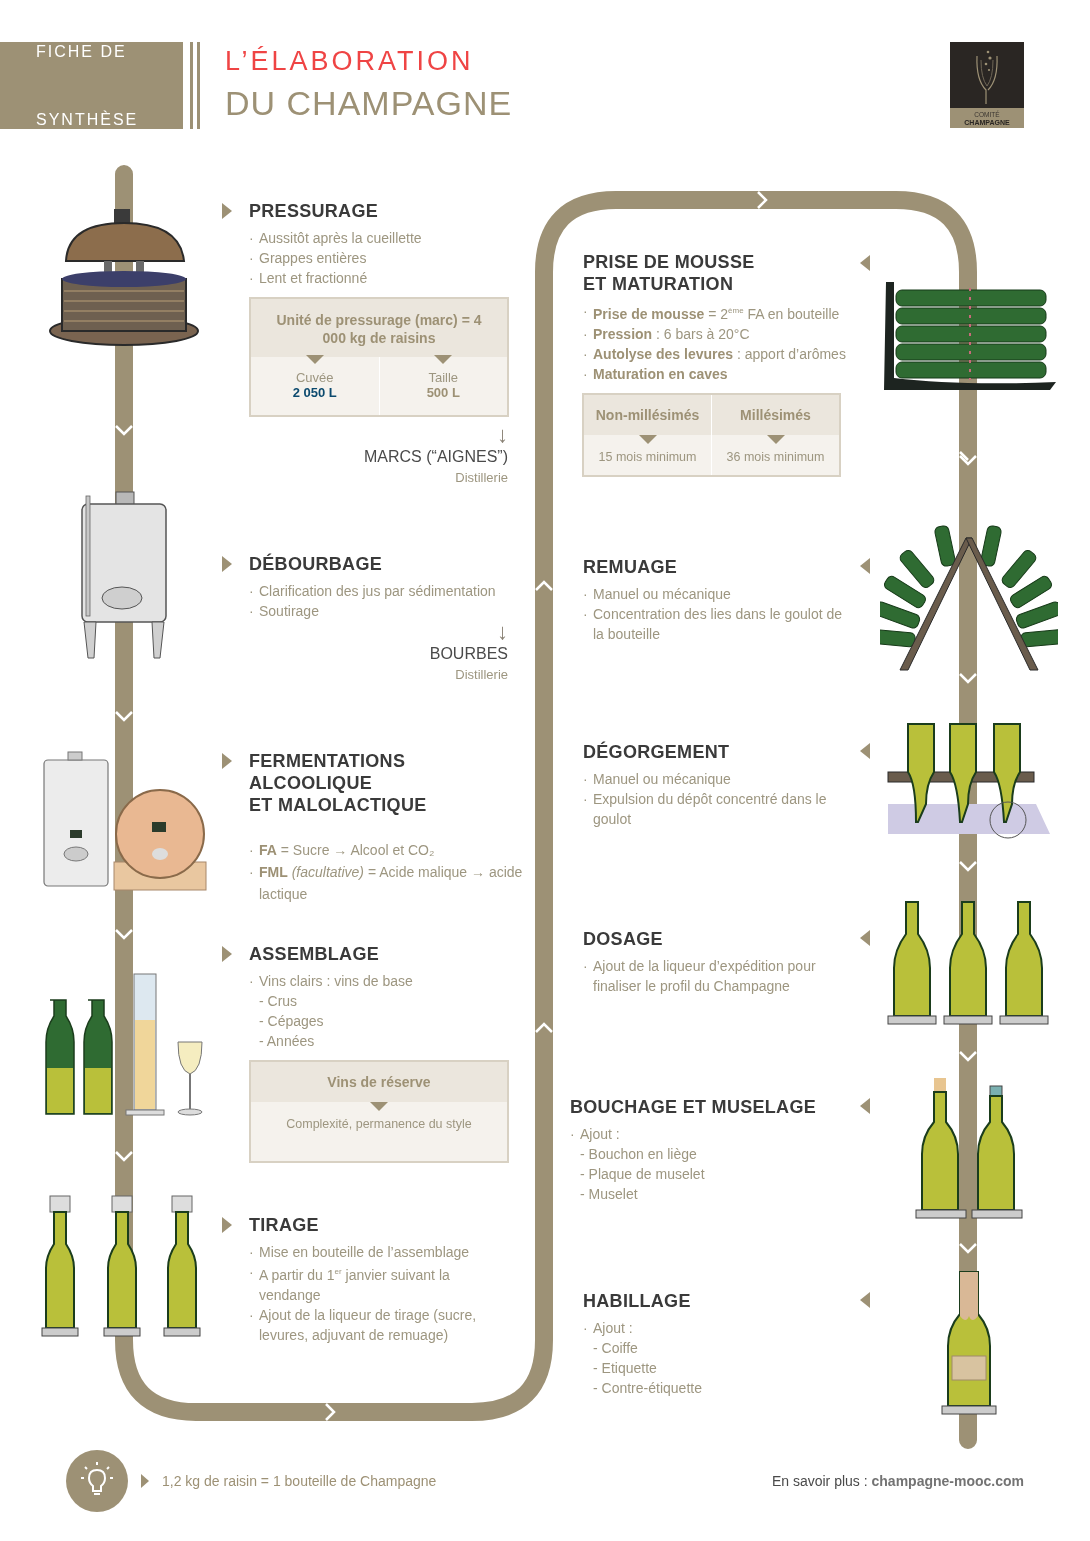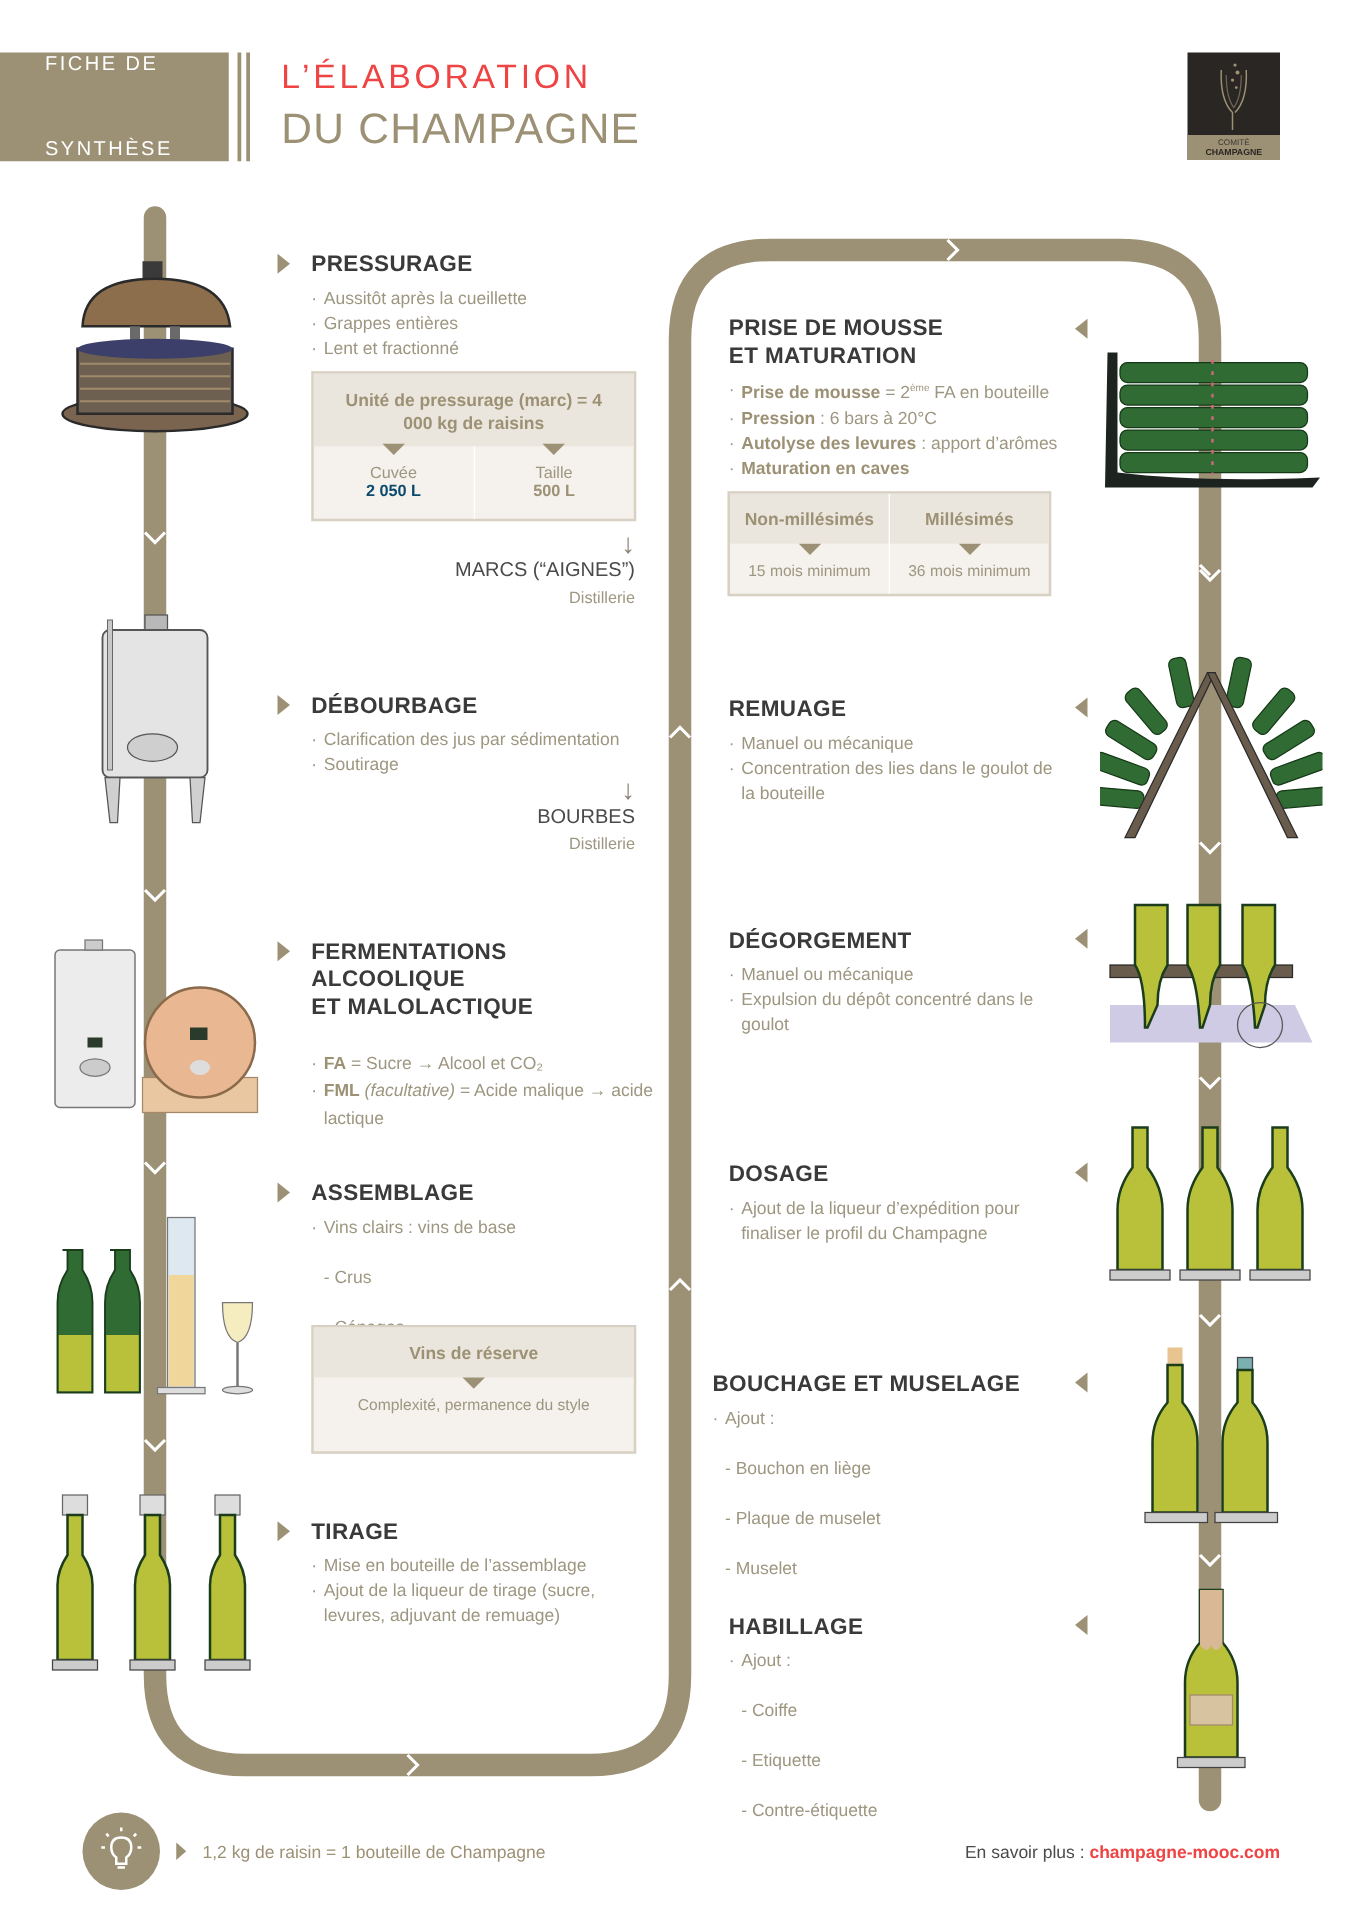--- a/index.html
+++ b/index.html
@@ -18,21 +18,21 @@
   .logo .l2 { font-size: 7px; color: #2a2623; font-weight: bold; display: block; line-height: 8px; }
 
   
   .sec { position: absolute; }
   .sec-title { font-weight: bold; color: #3a3a3a; font-size: 18px; line-height: 22px; letter-spacing: 0.3px; }
   .tri-r { position: absolute; width: 0; height: 0; border-top: 8px solid transparent; border-bottom: 8px solid transparent; border-left: 10px solid #9d9175; }
   .tri-l { position: absolute; width: 0; height: 0; border-top: 8px solid transparent; border-bottom: 8px solid transparent; border-right: 10px solid #9d9175; }
   ul.b { list-style: none; margin-top: 6px; }
   ul.b li { font-size: 14px; line-height: 20px; color: #9d9680; padding-left: 10px; position: relative; }
   ul.b li::before { content: "·"; position: absolute; left: 0; color: #9d9680; }
-  ul.b li.sub { padding-left: 10px; margin-top: 20px; }
+  ul.b li.sub { padding-left: 10px; }
   ul.b li.sub::before { content: ""; }
   ul.b li b { color: #9d9175; }
 
   .tbl { position: absolute; border: 2px solid #d8d1c3; background: #f5f2ed; display: flex; }
   .tbl.col { flex-direction: column; }
   .tbl .head { background: #ebe6dd; color: #9d9175; font-weight: bold; font-size: 14px; text-align: center; }
   .tbl .cell { flex: 1; position: relative; text-align: center; }
   .tbl .cell + .cell { border-left: 1px solid #fff; }
   .tri-d { width: 0; height: 0; border-left: 9px solid transparent; border-right: 9px solid transparent; border-top: 9px solid #9d9175; margin: 0 auto; }
   .tbl .val { color: #9d9680; font-size: 13px; }
@@ -42,21 +42,21 @@
   .out .name { font-size: 16px; color: #4a4a4a; line-height: 22px; }
   .out .sub { font-size: 13px; color: #9d9680; line-height: 20px; }
 
   
   .ill { position: absolute; }
 
   
   .bulb { position: absolute; left: 66px; top: 1450px; width: 62px; height: 62px; border-radius: 50%; background: #9d9175; }
   .foot-tip { position: absolute; left: 162px; top: 1473px; font-size: 14px; color: #9d9175; }
   .foot-more { position: absolute; right: 66px; top: 1473px; font-size: 14px; color: #4a4a4a; }
-  .foot-more b { color: #ef4444; }
+  .foot-more b { color: #737373; }
 </style>
 </head>
 <body>
 
 <div class="hdr-box">
   <span>FICHE  DE</span>
   <span>SYNTHÈSE</span>
 </div>
 <div class="hdr-rule" style="left:190px"></div>
 <div class="hdr-rule" style="left:197px"></div>
@@ -309,20 +309,21 @@
     <div class="tri-d"></div>
     <div class="val" style="margin-top:4px;font-size:12.5px;line-height:18px;padding:0 8px">Complexité, permanence du style</div>
   </div>
 </div>
 
 <div class="tri-r" style="left:222px;top:1217px"></div>
 <div class="sec" style="left:249px;top:1214px;width:260px">
   <div class="sec-title">TIRAGE</div>
   <ul class="b">
     <li>Mise en bouteille de l’assemblage</li>
+    <li><span>A partir du 1</span><sup style="font-size:8px">er</sup><span> janvier suivant la vendange</span></li>
     <li>Ajout de la liqueur de tirage (sucre, levures, adjuvant de remuage)</li>
   </ul>
 </div>
 
 <div class="tri-l" style="left:860px;top:255px"></div>
 <div class="sec" style="left:583px;top:251px;width:280px">
   <div class="sec-title">PRISE DE MOUSSE</div>
   <div class="sec-title">ET MATURATION</div>
   <ul class="b" style="margin-top:6px">
     <li><b>Prise de mousse</b><span> = 2</span><sup style="font-size:8px">ème</sup><span> FA en bouteille</span></li>

